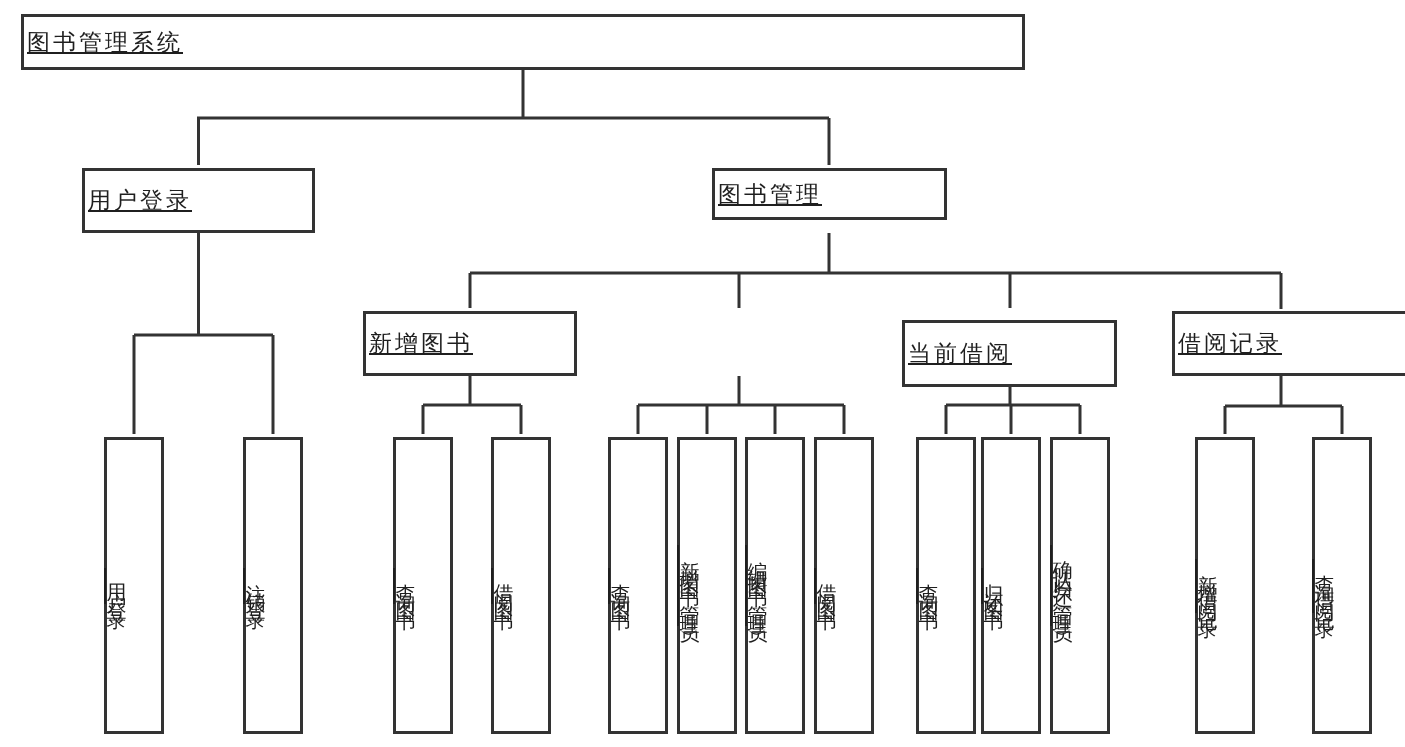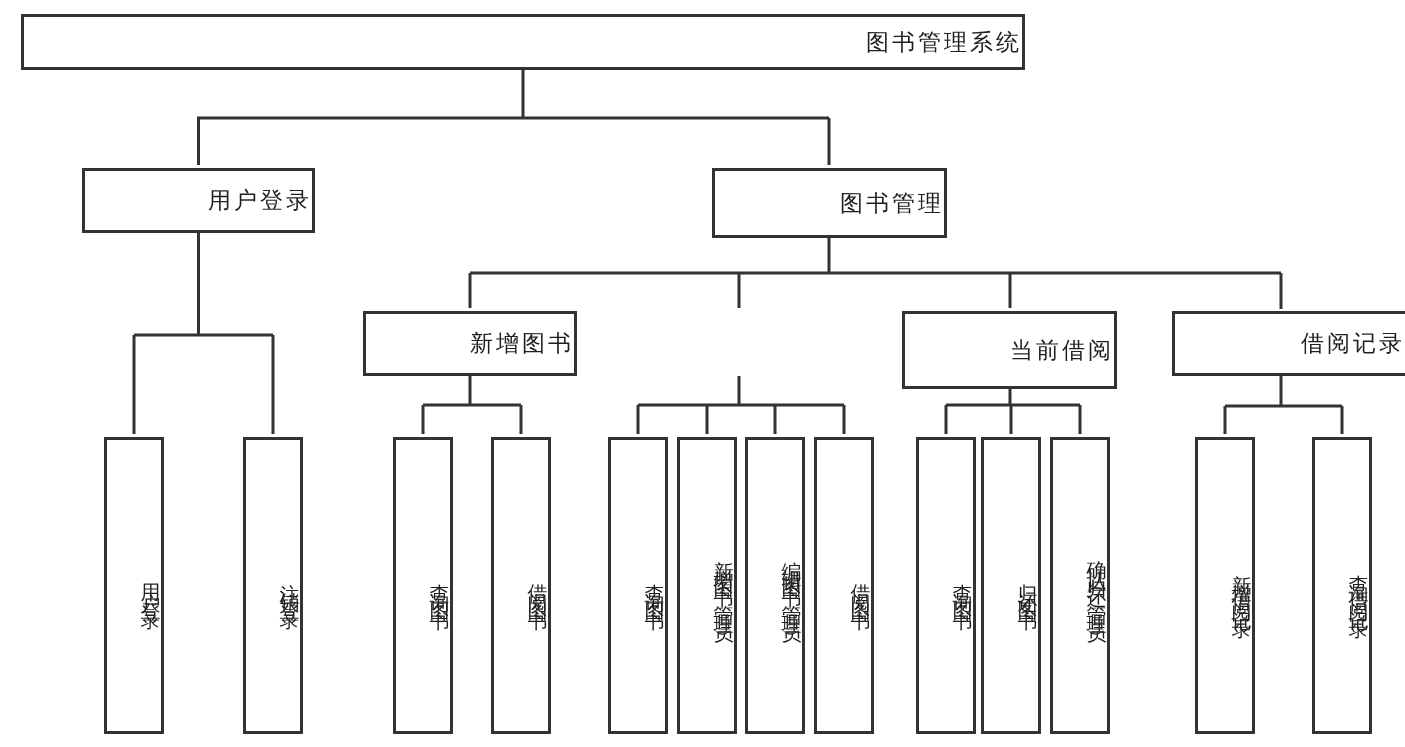--- a/index.html
+++ b/index.html
@@ -21,23 +21,24 @@
     top: 0;
     z-index: 1;
   }
   .box {
     position: absolute;
     box-sizing: border-box;
     background: #ffffff;
     border: 3px solid #333333;
     display: flex;
     align-items: center;
-    justify-content: flex-end;
+    justify-content: flex-start;
     color: #1f1f1f;
     z-index: 2;
+    text-decoration: underline;
   }
   .box.h span {
     font-size: 23px;
     letter-spacing: 3px;
     white-space: nowrap;
     text-indent: 3px;
   }
   .box.v span {
     writing-mode: vertical-rl;
     text-orientation: mixed;
@@ -95,28 +96,28 @@
     </g>
   </svg>
 
   <div class="box h" style="left:21px; top:14px; width:1004px; height:56px">
     <span>图书管理系统</span>
   </div>
 
   <div class="box h" style="left:82px; top:168px; width:233px; height:65px">
     <span>用户登录</span>
   </div>
-  <div class="box h" style="left:712px; top:168px; width:235px; height:70px">
+  <div class="box h" style="left:712px; top:168px; width:235px; height:52px">
     <span>图书管理</span>
   </div>
 
   <div class="box h" style="left:363px; top:311px; width:214px; height:65px">
     <span>新增图书</span>
   </div>
-  <div class="box h" style="left:902px; top:311px; width:215px; height:78px">
+  <div class="box h" style="left:902px; top:320px; width:215px; height:67px">
     <span>当前借阅</span>
   </div>
   <div class="box h" style="left:1172px; top:311px; width:236px; height:65px">
     <span>借阅记录</span>
   </div>
 
   <div class="box v" style="left:104px; top:437px; width:60px; height:297px">
     <span>用户登录</span>
   </div>
   <div class="box v" style="left:243px; top:437px; width:60px; height:297px">

